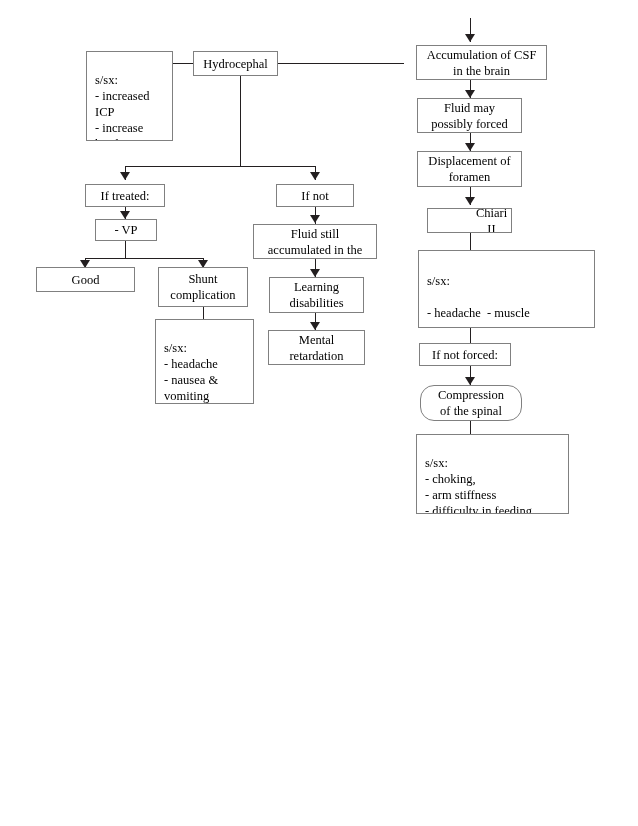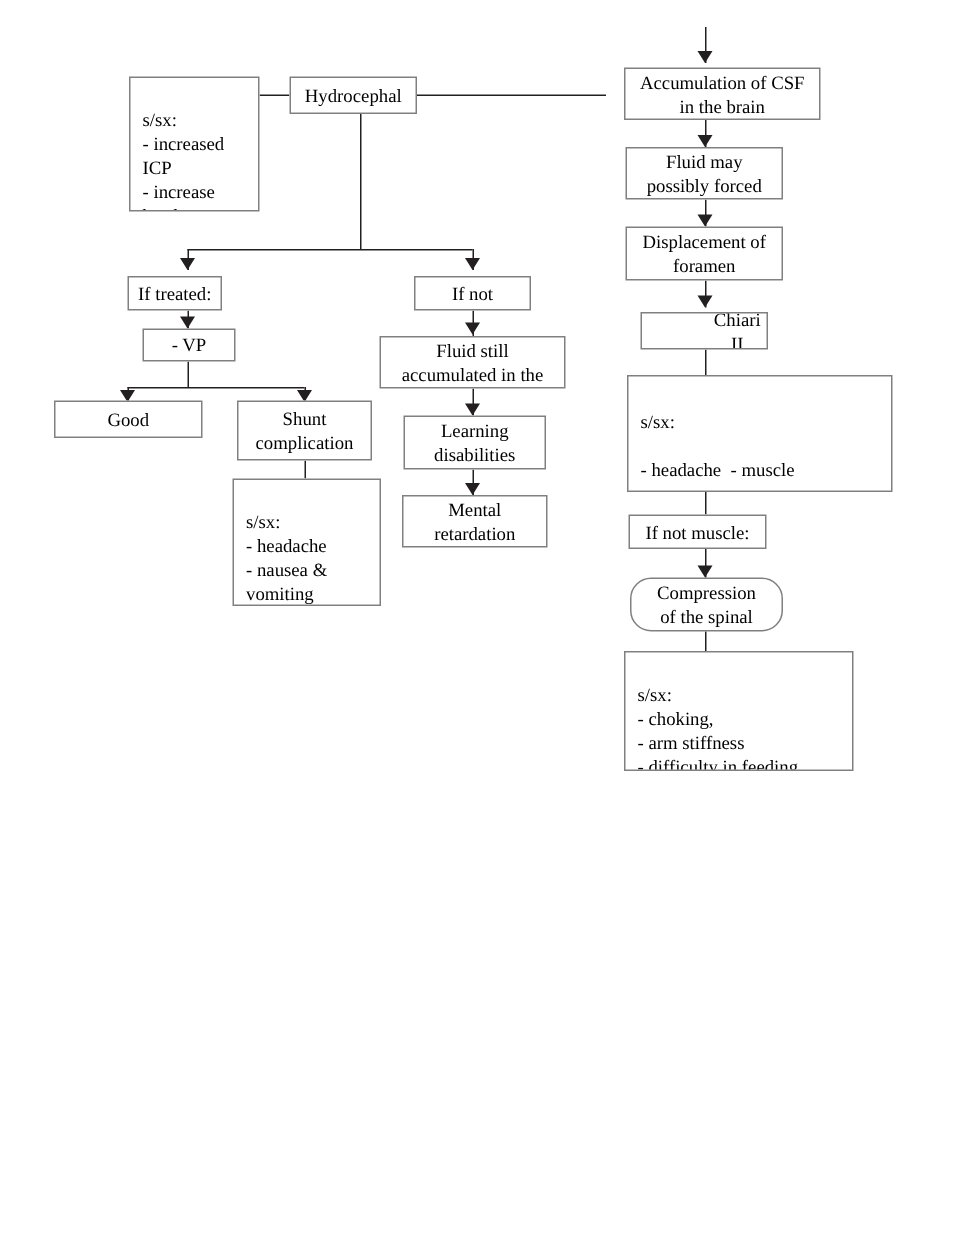--- a/index.html
+++ b/index.html
@@ -108,21 +108,21 @@
     <span class="row">s/sx:</span>
     <span class="row">- headache  - muscle</span>
     
     
     
   </div>
 
   <div class="vline" style="left:470px; top:328px; height:15px;"></div>
 
   <div class="node center" style="left:419px; top:343px; width:92px; height:23px;">
-    <span class="inner">If not muscle:</span>
+    <span class="inner">If not forced:</span>
   </div>
 
   <div class="vline" style="left:470px; top:366px; height:19px;"></div>
   <div class="arrow" style="left:465px; top:377px;"></div>
 
   <div class="node center" style="left:420px; top:385px; width:102px; height:36px;border-radius:14px;">
     <span class="inner">Compression
 of the spinal</span>
   </div>
 
@@ -150,21 +150,21 @@
 
   <div class="hline" style="left:278px; top:63px; width:126px;"></div>
 
   <div class="vline" style="left:240px; top:76px; height:90px;"></div>
   <div class="hline" style="left:125px; top:166px; width:190px;"></div>
   <div class="vline" style="left:125px; top:166px; height:14px;"></div>
   <div class="arrow" style="left:120px; top:172px;"></div>
   <div class="vline" style="left:315px; top:166px; height:14px;"></div>
   <div class="arrow" style="left:310px; top:172px;"></div>
 
-  <div class="node center" style="left:85px; top:184px; width:63px; height:23px;">
+  <div class="node center" style="left:85px; top:184px; width:80px; height:23px;">
     <span class="inner">If treated:</span>
   </div>
 
   <div class="vline" style="left:125px; top:207px; height:12px;"></div>
   <div class="arrow" style="left:120px; top:211px;"></div>
 
   <div class="node center" style="left:95px; top:219px; width:62px; height:22px;">
     <span class="inner">- VP</span>
   </div>
 

